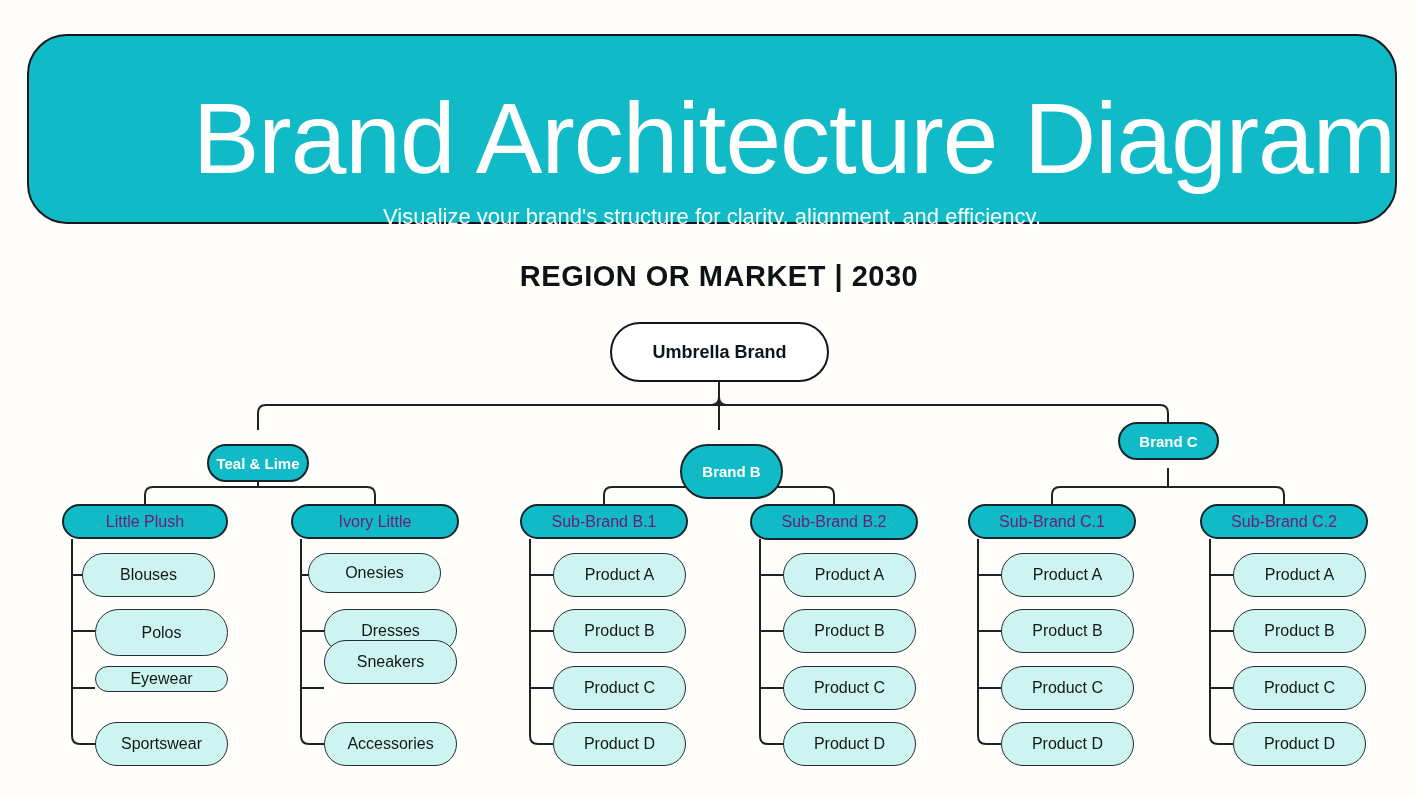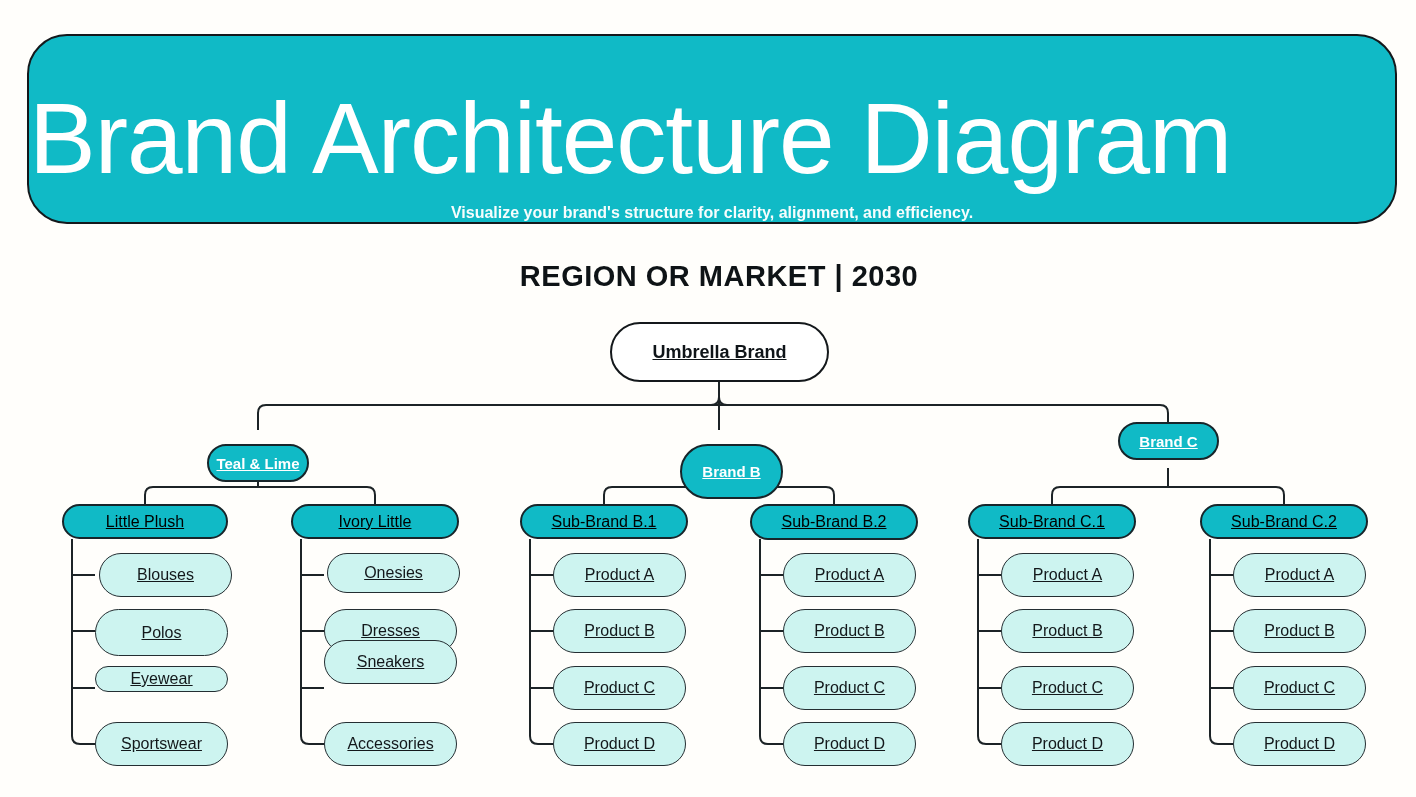--- a/index.html
+++ b/index.html
@@ -17,56 +17,56 @@
   }
   
   .banner{
     position:absolute;left:27px;top:34px;width:1370px;height:190px;
     background:var(--teal);
     border:2px solid #14181b;border-radius:40px;
     box-sizing:border-box;
   }
   .banner-title{
     position:absolute;left:0;top:52px;width:100%;
-    text-align:left;color:#ffffff;
+    text-align:right;color:#ffffff;
     font-size:100px;font-weight:500;line-height:1;letter-spacing:-1px;
     white-space:nowrap;
   }
   .banner-subtitle{
     position:absolute;left:0;top:168px;width:100%;
     text-align:center;color:#f6fdfd;
-    font-size:16px;font-weight:700;
+    font-size:22px;font-weight:400;
   }
   
   .section-title{
     position:absolute;left:0;top:260px;width:1438px;
     text-align:center;color:#0e1316;
     font-size:29px;font-weight:700;letter-spacing:.5px;
     white-space:nowrap;
   }
   
   svg.connectors{position:absolute;left:0;top:0;pointer-events:none;}
   svg.connectors path{fill:none;stroke:var(--line);stroke-width:2px;}
   
   .pill{
     position:absolute;box-sizing:border-box;
     display:flex;align-items:center;justify-content:center;
-    border-radius:999px;white-space:nowrap;text-align:center;text-decoration:underline;
+    border-radius:999px;white-space:nowrap;text-align:center;
   }
   .root{
     background:#ffffff;border:2px solid #14181b;
     color:#0f1418;font-size:18px;font-weight:700;
   }
   .l2{
     background:var(--teal);border:2px solid #17252a;
     color:#ffffff;font-size:15px;font-weight:700;margin-top:14px;
   }
   .l3{
     background:var(--teal);border:2px solid #17252a;
-    color:#000000;font-size:16px;font-weight:500;
+    color:#701a75;font-size:16px;font-weight:500;
   }
   .leaf{
     background:var(--mint);border:1.6px solid #242e32;
     color:var(--ink);font-size:16px;font-weight:400;
   }
 </style>
 </head>
 <body>
 
 <div class="banner">
@@ -106,26 +106,26 @@
 <div class="pill l2" style="left:680px;top:430px;width:103px;height:55px">Brand B</div>
 <div class="pill l2" style="left:1118px;top:408px;width:101px;height:38px">Brand C</div>
 
 <div class="pill l3" style="left:62px;top:504px;width:166px;height:35px">Little Plush</div>
 <div class="pill l3" style="left:291px;top:504px;width:168px;height:35px">Ivory Little</div>
 <div class="pill l3" style="left:520px;top:504px;width:168px;height:35px">Sub-Brand B.1</div>
 <div class="pill l3" style="left:750px;top:504px;width:168px;height:36px">Sub-Brand B.2</div>
 <div class="pill l3" style="left:968px;top:504px;width:168px;height:35px">Sub-Brand C.1</div>
 <div class="pill l3" style="left:1200px;top:504px;width:168px;height:35px">Sub-Brand C.2</div>
 
-<div class="pill leaf" style="left:99px;top:553px;width:133px;height:44px">Blouses</div>
+<div class="pill leaf" style="left:82px;top:553px;width:133px;height:44px">Blouses</div>
 <div class="pill leaf" style="left:95px;top:609px;width:133px;height:47px">Polos</div>
 <div class="pill leaf" style="left:95px;top:666px;width:133px;height:26px">Eyewear</div>
 <div class="pill leaf" style="left:95px;top:722px;width:133px;height:44px">Sportswear</div>
 
-<div class="pill leaf" style="left:327px;top:553px;width:133px;height:40px">Onesies</div>
+<div class="pill leaf" style="left:308px;top:553px;width:133px;height:40px">Onesies</div>
 <div class="pill leaf" style="left:324px;top:609px;width:133px;height:44px">Dresses</div>
 <div class="pill leaf" style="left:324px;top:640px;width:133px;height:44px">Sneakers</div>
 <div class="pill leaf" style="left:324px;top:722px;width:133px;height:44px">Accessories</div>
 
 <div class="pill leaf" style="left:553px;top:553px;width:133px;height:44px">Product A</div>
 <div class="pill leaf" style="left:553px;top:609px;width:133px;height:44px">Product B</div>
 <div class="pill leaf" style="left:553px;top:666px;width:133px;height:44px">Product C</div>
 <div class="pill leaf" style="left:553px;top:722px;width:133px;height:44px">Product D</div>
 
 <div class="pill leaf" style="left:783px;top:553px;width:133px;height:44px">Product A</div>

